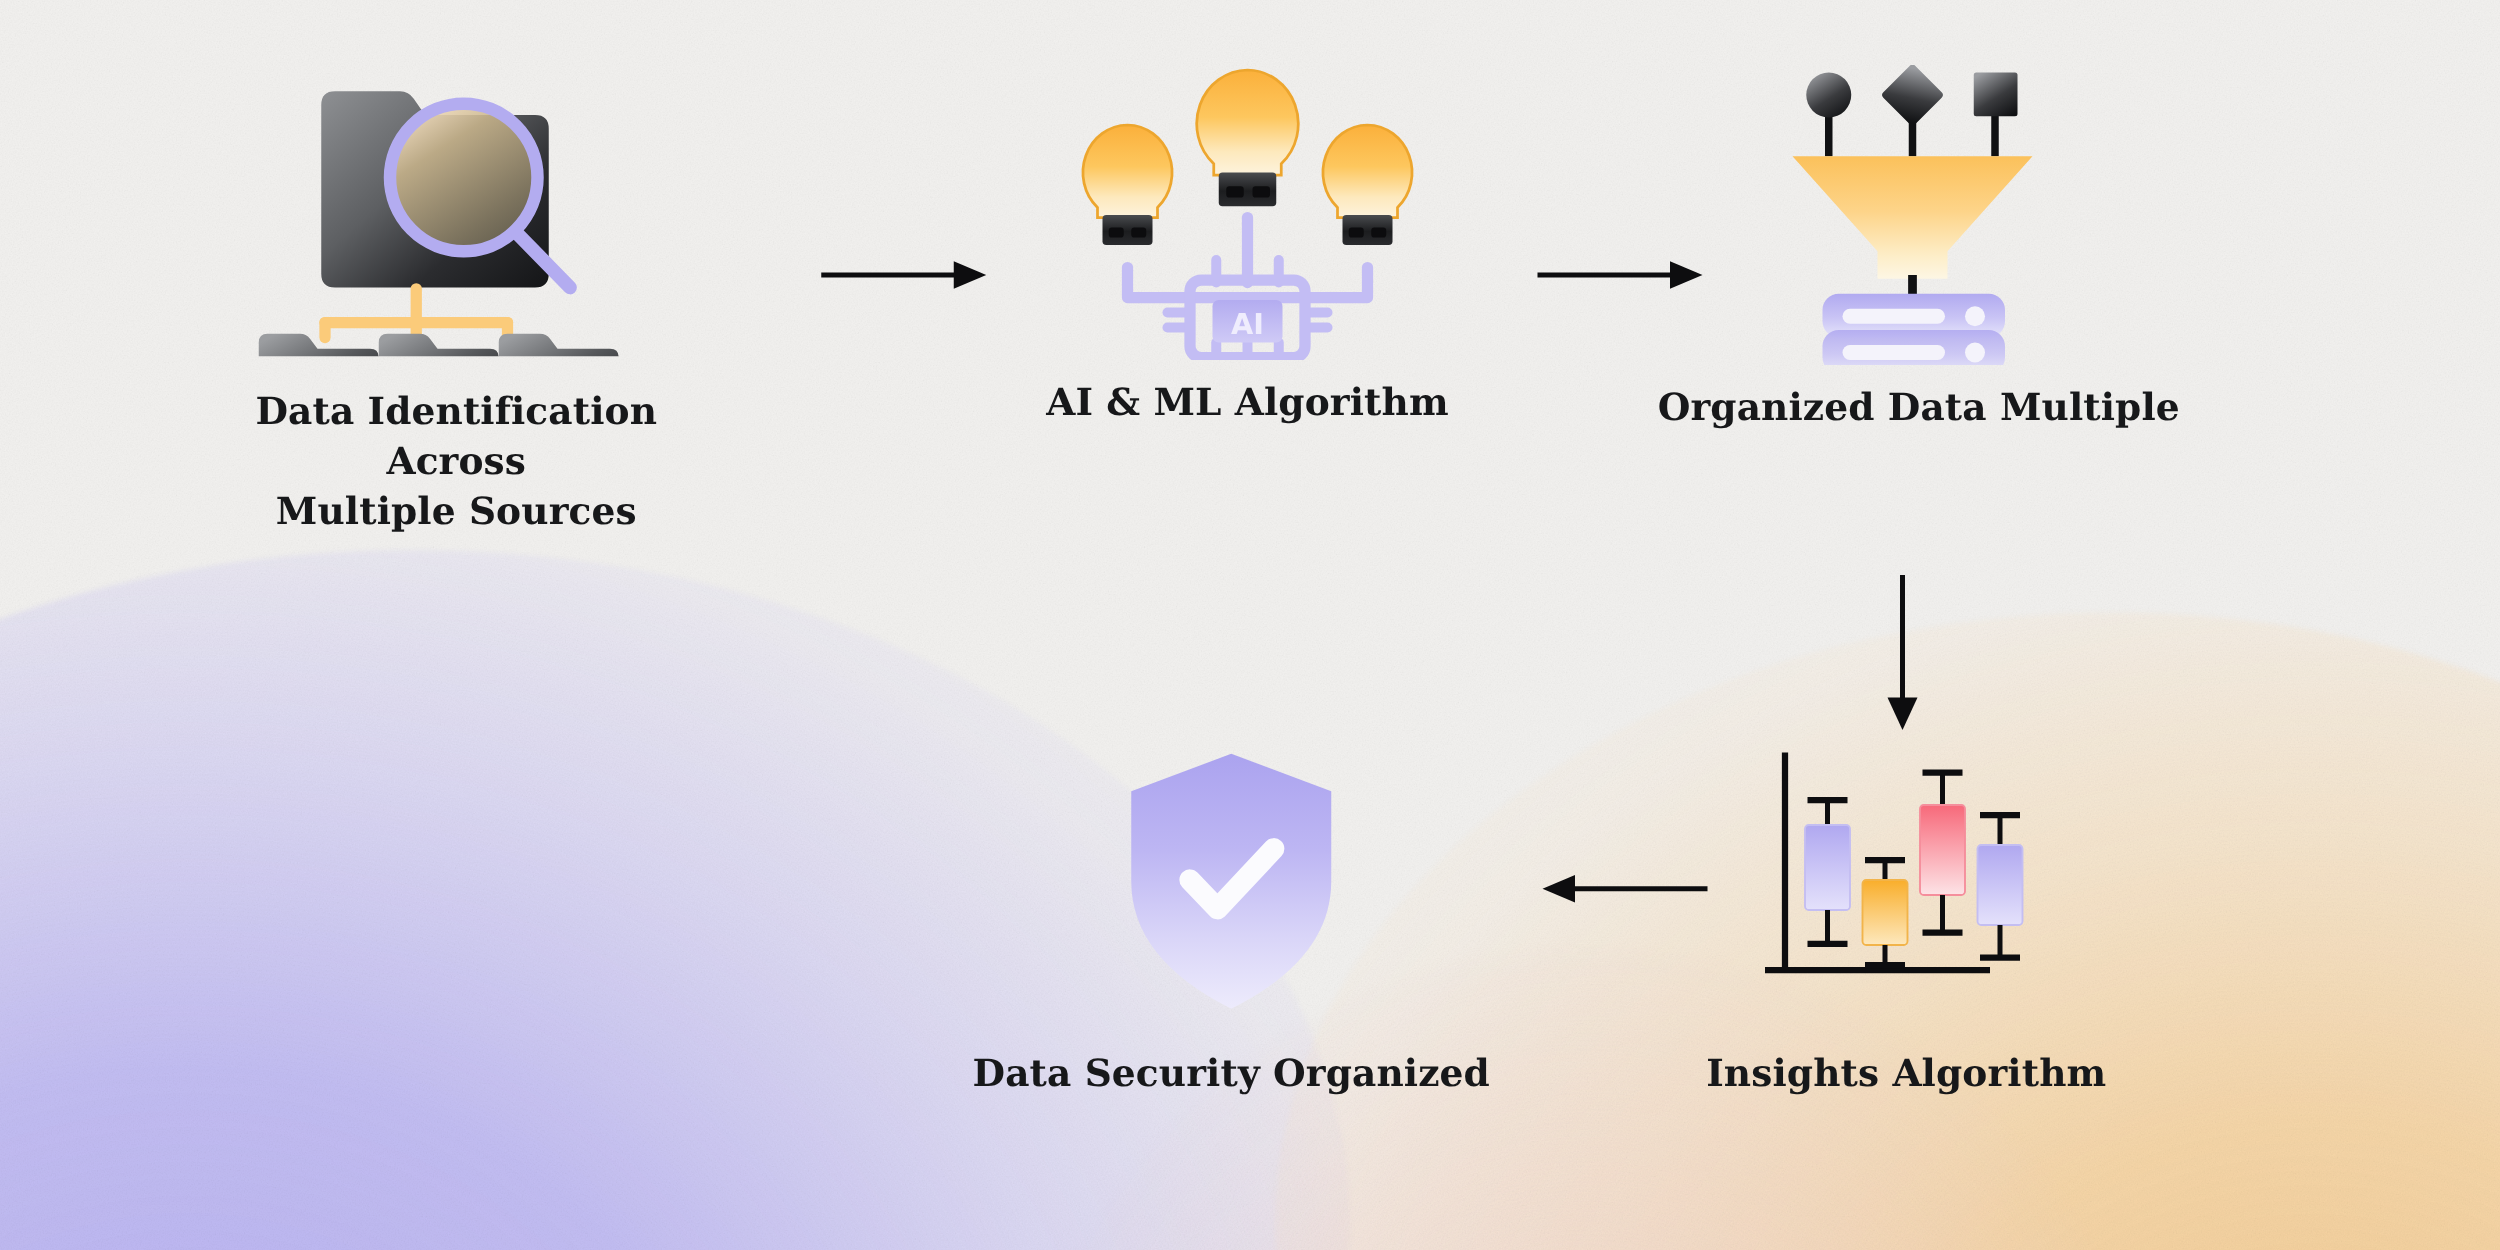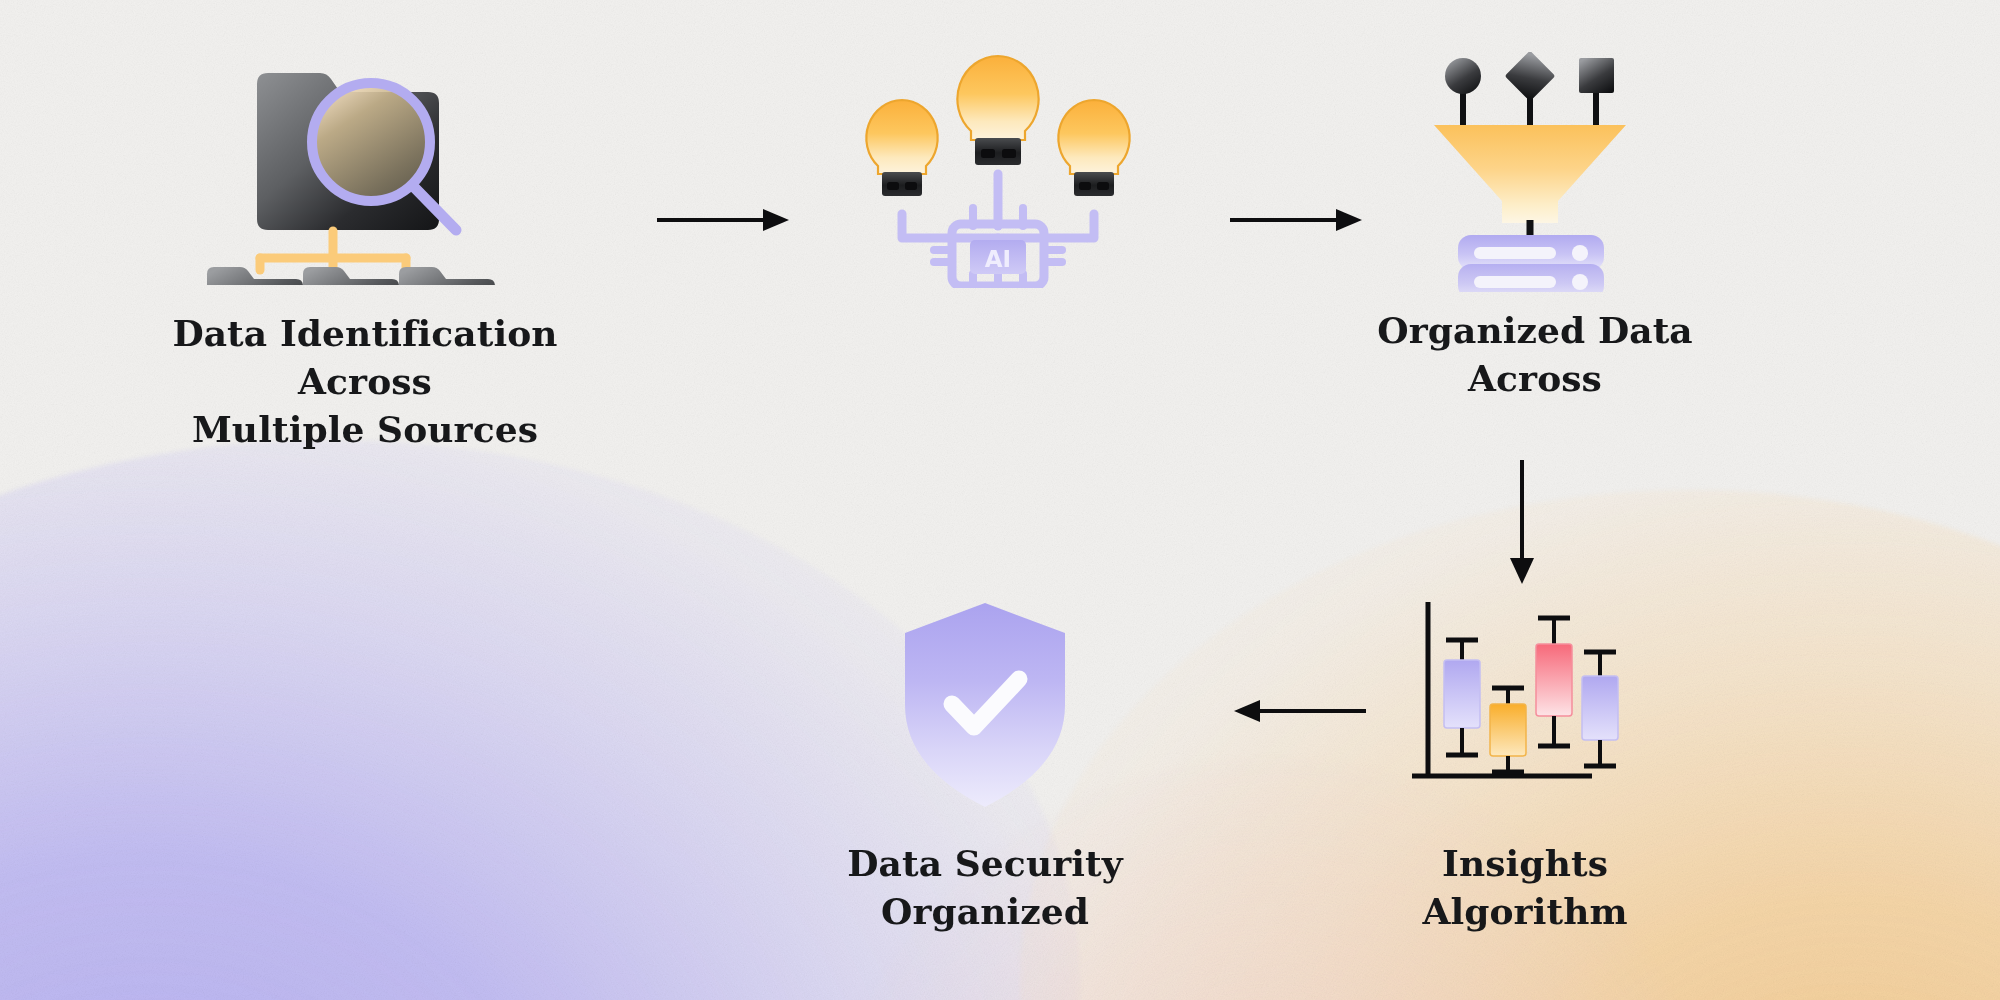--- a/index.html
+++ b/index.html
@@ -72,21 +72,21 @@
 
   
   .node { position: absolute; }
   .icon-box { position: relative; }
   .label {
     position: absolute;
     text-align: center;
     color: #17181a;
     font-family: "DejaVu Serif", "Liberation Serif", serif;
     font-weight: 700;
-    font-size: 36px;
+    font-size: 30px;
     letter-spacing: 0.1px;
     line-height: 1.33;
     white-space: pre-line;
   }
 
   
   .arrow { position: absolute; }
 </style>
 </head>
 <body>
@@ -227,20 +227,21 @@
         </g>
 
         <g transform="translate(246,96)">
           <path d="M0,-44 a36,38 0 0 1 24,66 v8 h-48 v-8 a36,38 0 0 1 24,-66 z" fill="url(#bulbGrad)" stroke="#eda62e" stroke-width="2.2"></path>
           <rect x="-20" y="28" width="40" height="24" rx="3" fill="url(#baseGrad)"></rect>
           <rect x="-15" y="38" width="12" height="8" rx="2.5" fill="#0c0c0e"></rect>
           <rect x="3" y="38" width="12" height="8" rx="2.5" fill="#0c0c0e"></rect>
         </g>
       </svg>
     </div>
+    <div class="label" style="left:-45px; top:255px; width:390px;">AI &amp; ML Algorithm</div>
   </div>
 
   <div class="arrow" style="left:1228px; top:205px;">
     <svg width="140" height="30" viewBox="0 0 140 30">
       <line x1="2" y1="15" x2="112" y2="15" stroke="#0d0d0f" stroke-width="4"></line>
       <polygon points="108,4 134,15 108,26" fill="#0d0d0f"></polygon>
     </svg>
   </div>
 
   <div class="node" style="left:1430px; top:52px;">
@@ -287,21 +288,21 @@
           <rect x="28" y="212" width="146" height="35" rx="13" fill="url(#serverGrad)" opacity="0.9"></rect>
           <rect x="44" y="224" width="82" height="12" rx="6" fill="#f4f3fb"></rect>
           <circle cx="150" cy="230" r="8" fill="#f4f3fb"></circle>
 
           <rect x="28" y="241" width="146" height="35" rx="13" fill="url(#serverGrad)" opacity="0.55"></rect>
           <rect x="44" y="253" width="82" height="12" rx="6" fill="#f7f6fc"></rect>
           <circle cx="150" cy="259" r="8" fill="#f7f6fc"></circle>
         </g>
       </svg>
     </div>
-    <div class="label" style="left:-115px; top:255px; width:440px;">Organized Data Across</div>
+    <div class="label" style="left:-115px; top:255px; width:440px;">Organized Data Multiple</div>
   </div>
 
   <div class="arrow" style="left:1505px; top:458px;">
     <svg width="34" height="130" viewBox="0 0 34 130">
       <line x1="17" y1="2" x2="17" y2="104" stroke="#0d0d0f" stroke-width="4"></line>
       <polygon points="5,100 29,100 17,126" fill="#0d0d0f"></polygon>
     </svg>
   </div>
 
   <div class="node" style="left:1410px; top:600px;">

